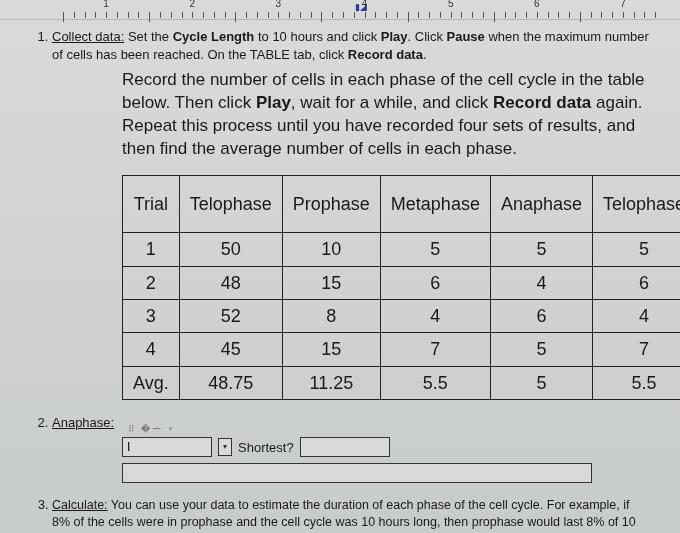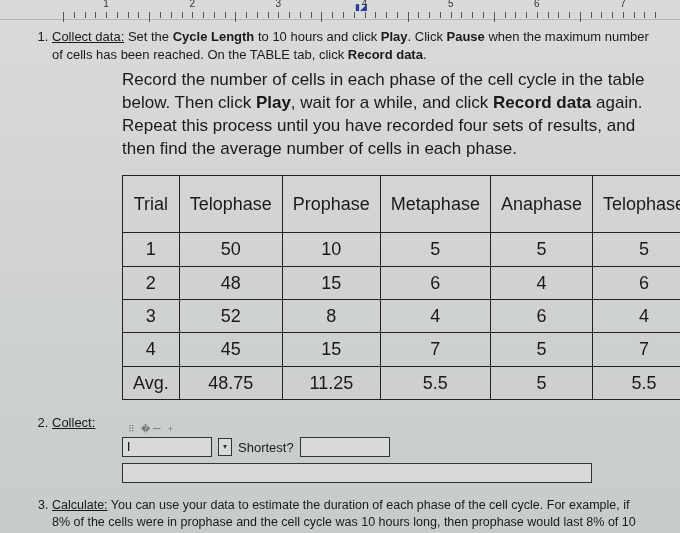--- a/index.html
+++ b/index.html
@@ -229,21 +229,21 @@
               <td>5.5</td>
               <td>5</td>
               <td>5.5</td>
               <td>4</td>
             </tr>
           </tfoot>
       </table>
     </li>
 
     <li style="list-style-type: decimal;">
-      <span class="heading">Collect:</span>
+      <span class="heading">Anaphase:</span>
       <div class="q2block">
         <div class="q2line">
           <span class="cursor-box" style="position:relative">
             <span class="toolbar-hint">⠿ �ー +</span>
             <input class="ans" value="I" style="">
           </span>
           <span class="dd">▾</span>
           <span>Shortest?</span>
           <input class="ans" style="">
         </div>

